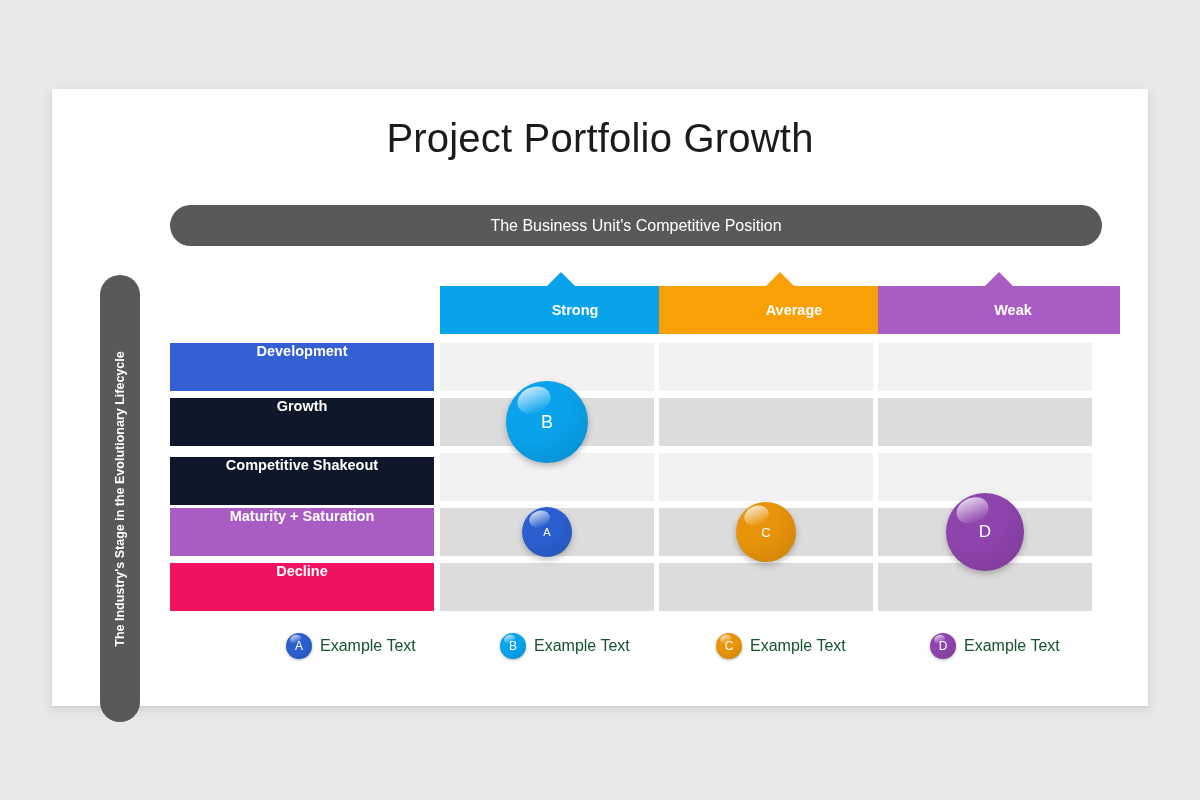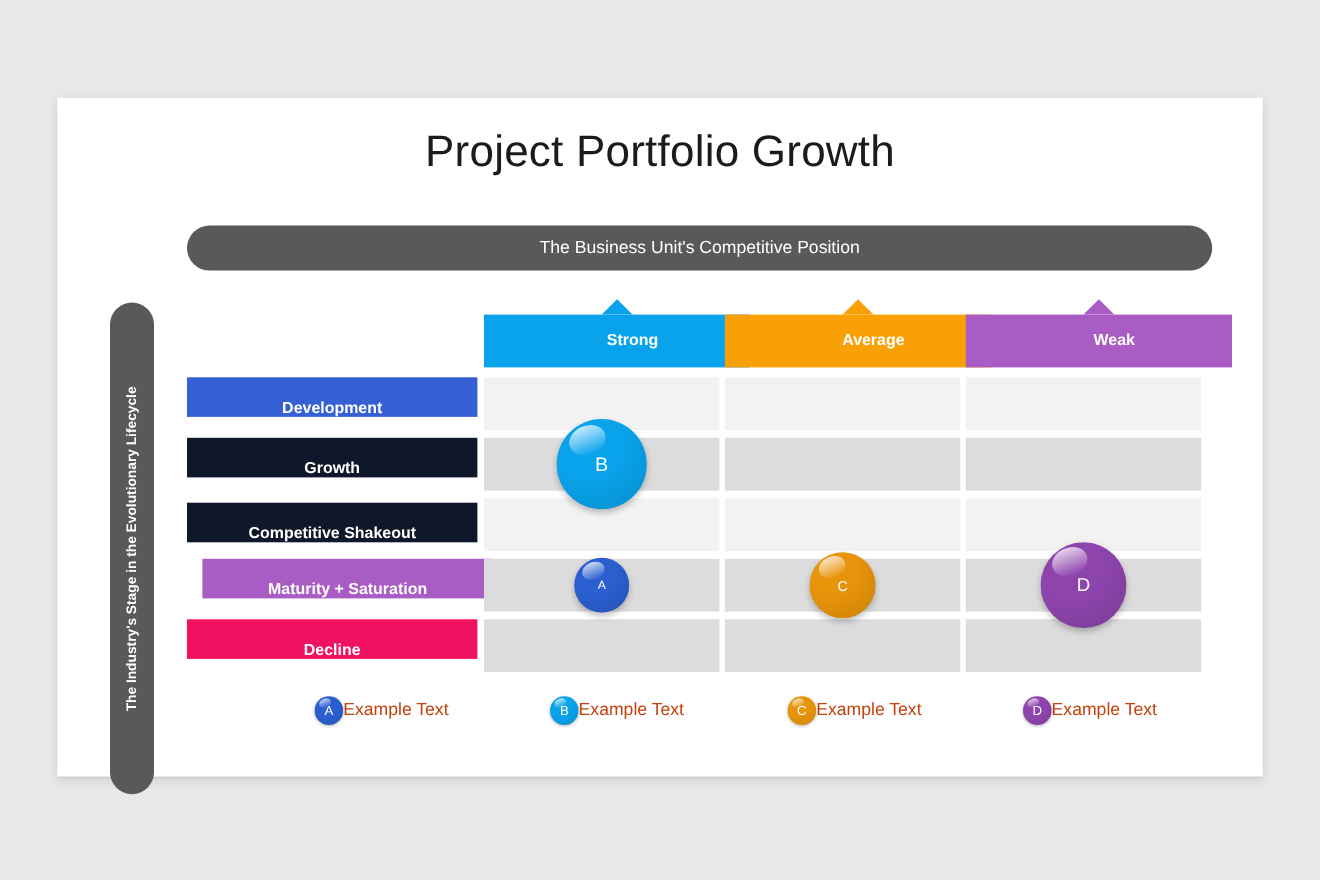--- a/index.html
+++ b/index.html
@@ -96,26 +96,26 @@
     width: 0; height: 0;
     border-left: 14px solid transparent;
     border-right: 14px solid transparent;
   }
 
   
   .row-label {
     position: absolute;
     left: 118px;
     width: 264px;
-    height: 36px;
+    height: 48px;
     color: #fff;
     font-size: 14.5px;
     font-weight: 700;
     display: flex;
-    align-items: flex-end;
+    align-items: flex-start;
     justify-content: center;
     text-align: center;
   }
 
   
   .cell {
     position: absolute;
     height: 48px;
   }
 
@@ -172,23 +172,23 @@
   }
   .legend-dot .gloss2 {
     position: absolute;
     left: 16%; top: 9%;
     width: 44%; height: 30%;
     border-radius: 50%;
     background: linear-gradient(to bottom, rgba(255,255,255,0.7), rgba(255,255,255,0.02));
     transform: rotate(-22deg);
   }
   .legend-text {
-    margin-left: 0;
+    margin-left: 8px;
     font-size: 16px;
-    color: #c2410c;
+    color: #14532d;
     white-space: nowrap;
     text-align: right;
   }
 </style>
 </head>
 <body>
 
 <div id="slide">
 
   <div id="title">Project Portfolio Growth</div>
@@ -218,21 +218,21 @@
   <div id="row-labels">
       <div class="row-label" style="top: 254px; background: rgb(52, 96, 212);">
         <span>Development</span>
       </div>
       <div class="row-label" style="top: 309px; background: #0f172a;">
         <span>Growth</span>
       </div>
       <div class="row-label" style="top: 368px; background: #0f172a;">
         <span>Competitive Shakeout</span>
       </div>
-      <div class="row-label" style="top: 419px; background: rgb(168, 92, 196); margin-left: 14px;">
+      <div class="row-label" style="top: 419px; background: rgb(168, 92, 196);">
         <span>Maturity + Saturation</span>
       </div>
       <div class="row-label" style="top: 474px; background: rgb(240, 17, 96);">
         <span>Decline</span>
       </div>
     </div>
   <div id="grid">
       <div class="cell" style="left: 388px; top: 254px; width: 214px; background: rgb(242, 242, 242);"></div>
       <div class="cell" style="left: 607px; top: 254px; width: 214px; background: rgb(242, 242, 242);"></div>
       <div class="cell" style="left: 826px; top: 254px; width: 214px; background: rgb(242, 242, 242);"></div>

